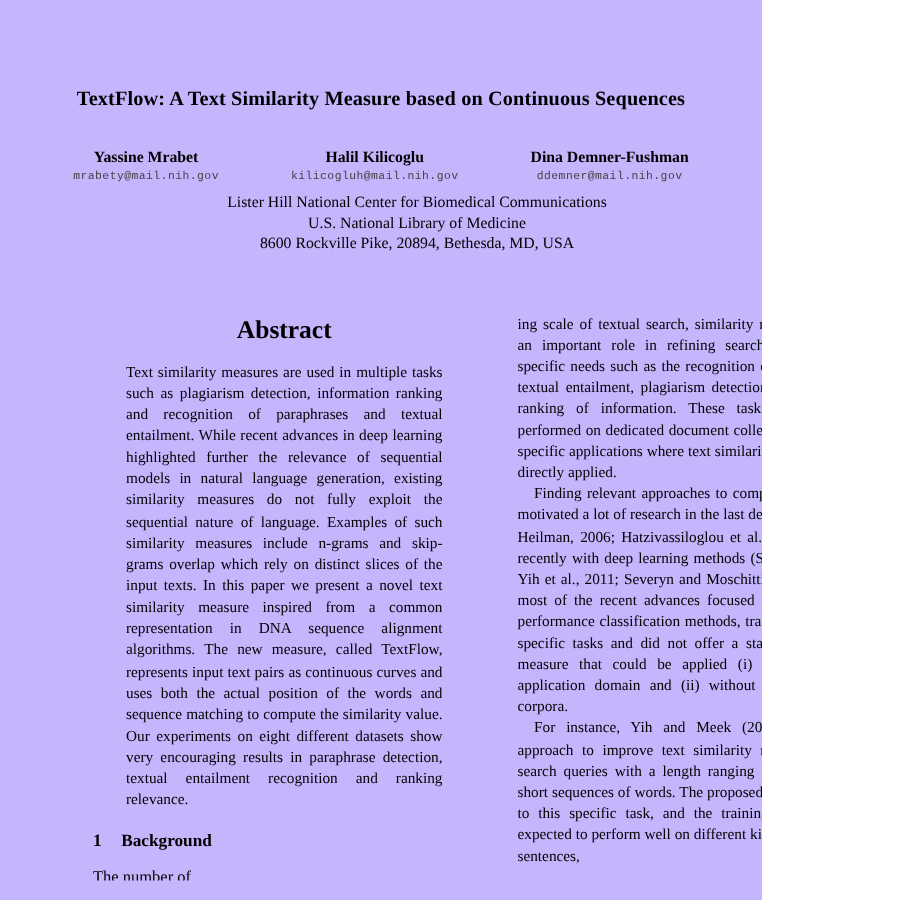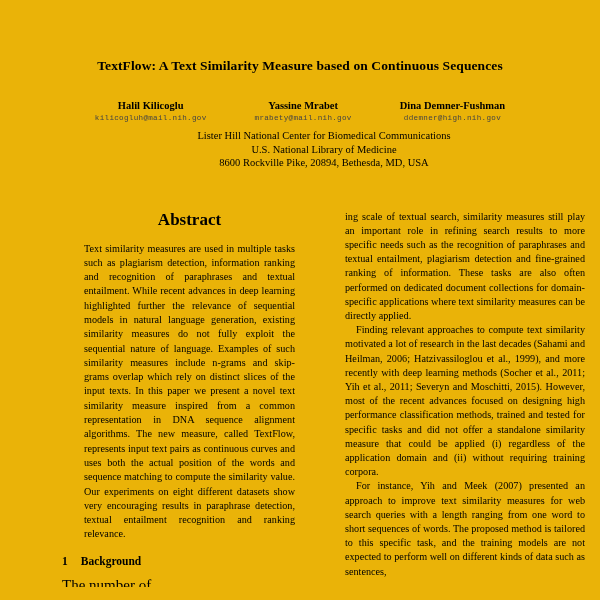--- a/index.html
+++ b/index.html
@@ -2,23 +2,23 @@
 <html><head>
 <meta charset="utf-8">
 <style>
   html, body {
     margin: 0;
     padding: 0;
     background: #ffffff;
   }
   .page {
     position: relative;
-    width: 600px;
+    width: 508px;
     height: 600px;
-    background: #eab308;
+    background: #c4b5fd;
     overflow: hidden;
     color: #000000;
     font-family: "Liberation Serif", "DejaVu Serif", serif;
     box-sizing: border-box;
   }
   .paper-title {
     margin: 0;
     padding-top: 58px;
     text-align: center;
     font-size: 13.5px;
@@ -89,21 +89,21 @@
     gap: 13px;
     margin-top: 13px;
     font-size: 11.5px;
     font-weight: bold;
     align-items: baseline;
   }
   .partial-line {
     margin-top: 7px;
     height: 9px;
     overflow: hidden;
-    font-size: 15px;
+    font-size: 11px;
     line-height: 14.3px;
   }
   .body-par {
     margin: 0;
     text-align: justify;
     font-size: 10.2px;
     line-height: 14.2px;
     hyphens: auto;
   }
   .body-par.indented {
@@ -112,30 +112,30 @@
 </style>
 </head>
 <body>
 
 <div class="page">
 
   <h1 class="paper-title">TextFlow: A Text Similarity Measure based on Continuous Sequences</h1>
 
   <div class="authors-row">
     <div class="author">
+      <div class="author-name">Yassine Mrabet</div>
+      <div class="author-email">mrabety@mail.nih.gov</div>
+    </div>
+    <div class="author">
       <div class="author-name">Halil Kilicoglu</div>
       <div class="author-email">kilicogluh@mail.nih.gov</div>
     </div>
     <div class="author">
-      <div class="author-name">Yassine Mrabet</div>
-      <div class="author-email">mrabety@mail.nih.gov</div>
-    </div>
-    <div class="author">
       <div class="author-name">Dina Demner-Fushman</div>
-      <div class="author-email">ddemner@high.nih.gov</div>
+      <div class="author-email">ddemner@mail.nih.gov</div>
     </div>
   </div>
 
   <div class="affiliation">
     <div>Lister Hill National Center for Biomedical Communications</div>
     <div>U.S. National Library of Medicine</div>
     <div>8600 Rockville Pike, 20894, Bethesda, MD, USA</div>
   </div>
 
   <div class="columns">

